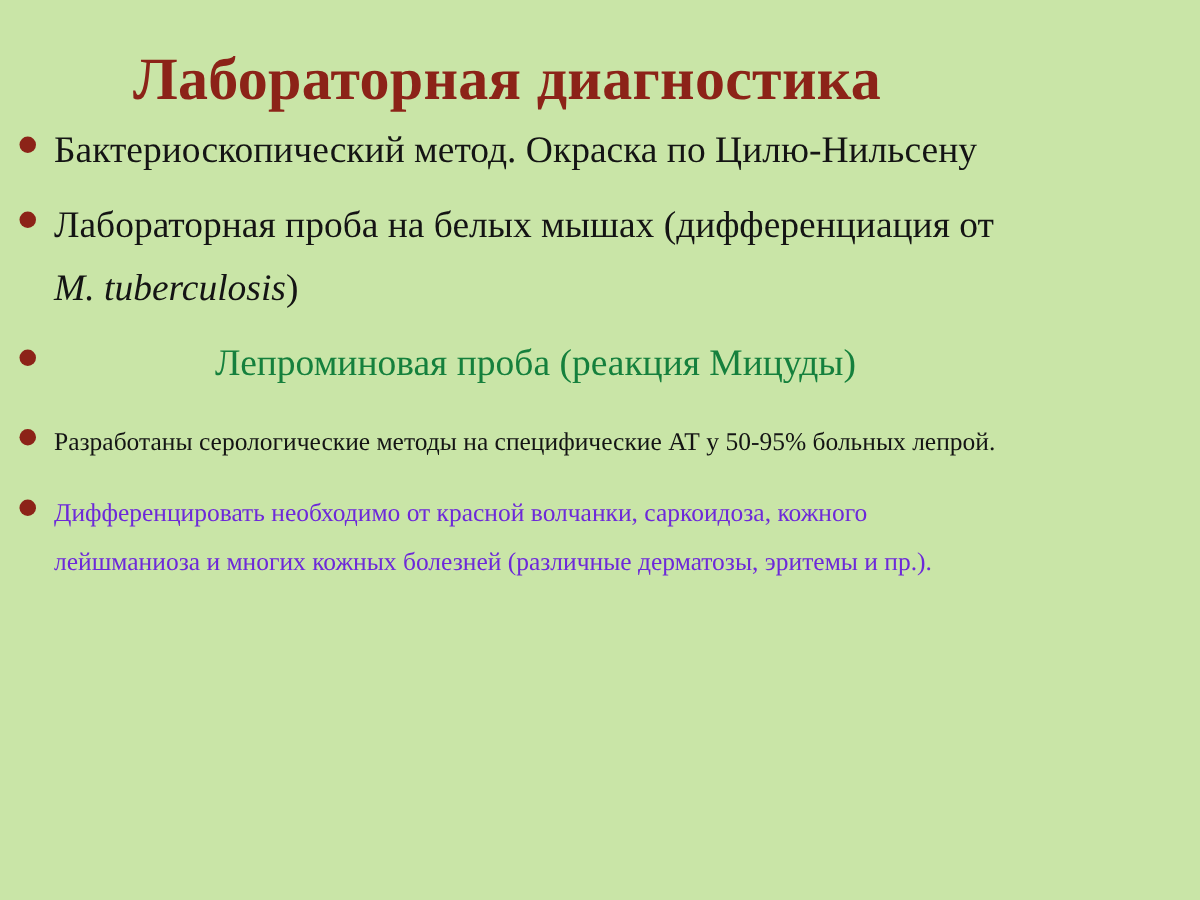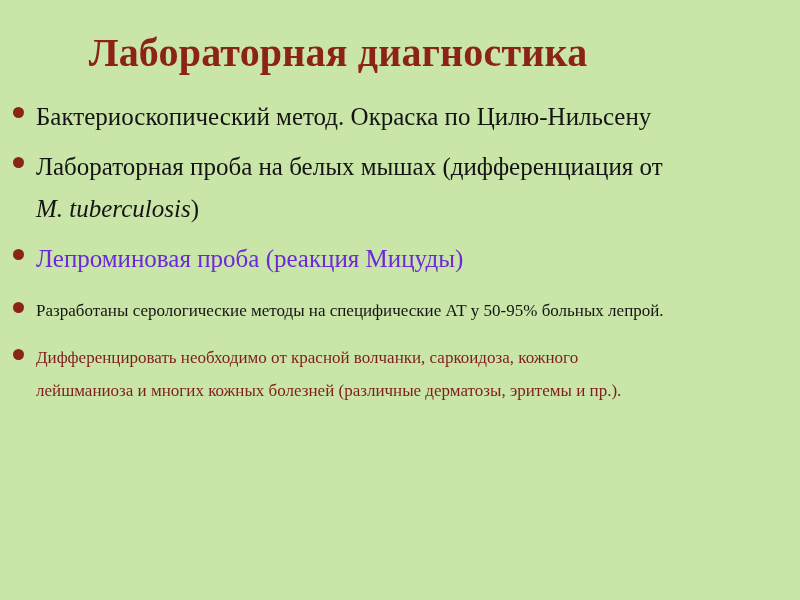--- a/index.html
+++ b/index.html
@@ -29,21 +29,21 @@
     font-family: "Liberation Serif", "DejaVu Serif", serif;
     font-weight: bold;
     font-size: 40px;
     line-height: 46px;
     letter-spacing: 0.2px;
     white-space: nowrap;
   }
   .bullet-list {
     position: absolute;
     left: 0;
-    top: 96px;
+    top: 80px;
     width: 686px;
     list-style: none;
     margin: 0;
     padding: 0;
   }
   .bullet-item {
     position: relative;
     padding-left: 36px;
     padding-right: 8px;
     margin-bottom: 12px;
@@ -100,29 +100,29 @@
     <li class="bullet-item item-0" style="color: rgb(20, 20, 20);">
       <span class="bullet-marker" style="background: rgb(140, 35, 24);"></span>
       <span class="bullet-text">Бактериоскопический метод. Окраска по Цилю-Нильсену</span>
     </li>
 
     <li class="bullet-item item-1" style="color: rgb(20, 20, 20);">
       <span class="bullet-marker" style="background: rgb(140, 35, 24);"></span>
       <span class="bullet-text"><span>Лабораторная проба на белых мышах (дифференциация от </span><span class="sci-name">M. tuberculosis</span><span>)</span></span>
     </li>
 
-    <li class="bullet-item item-2" style="color: #6d28d9;">
+    <li class="bullet-item item-2" style="color: #15803d; text-align: center;">
       <span class="bullet-marker" style="background: rgb(140, 35, 24);"></span>
       <span class="bullet-text">Лепроминовая проба (реакция Мицуды)</span>
     </li>
 
     <li class="bullet-item item-3" style="color: rgb(20, 20, 20);">
       <span class="bullet-marker" style="background: rgb(140, 35, 24);"></span>
       <span class="bullet-text">Разработаны серологические методы на специфические АТ у 50-95% больных лепрой.</span>
     </li>
 
-    <li class="bullet-item item-4" style="color: #7f1d1d;">
+    <li class="bullet-item item-4" style="color: #6d28d9;">
       <span class="bullet-marker" style="background: rgb(140, 35, 24);"></span>
       <span class="bullet-text">Дифференцировать необходимо от красной волчанки, саркоидоза, кожного лейшманиоза и многих кожных болезней (различные дерматозы, эритемы и пр.).</span>
     </li>
 
   </ul>
 </div>
 
 </body></html>

